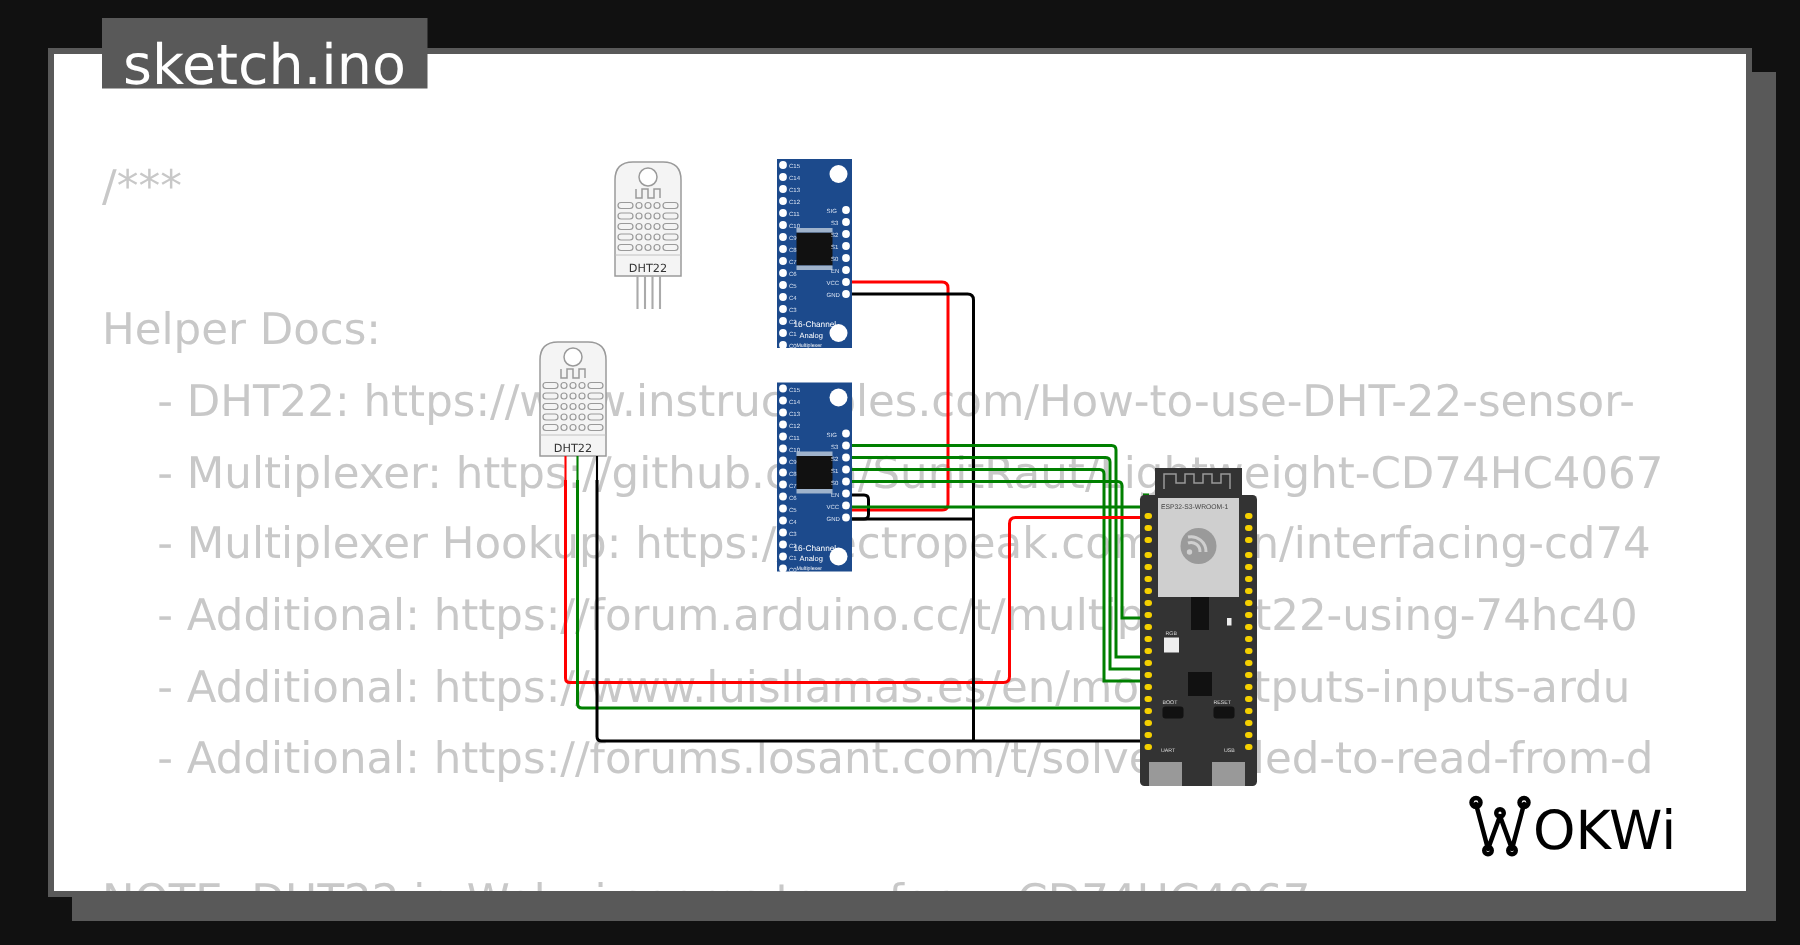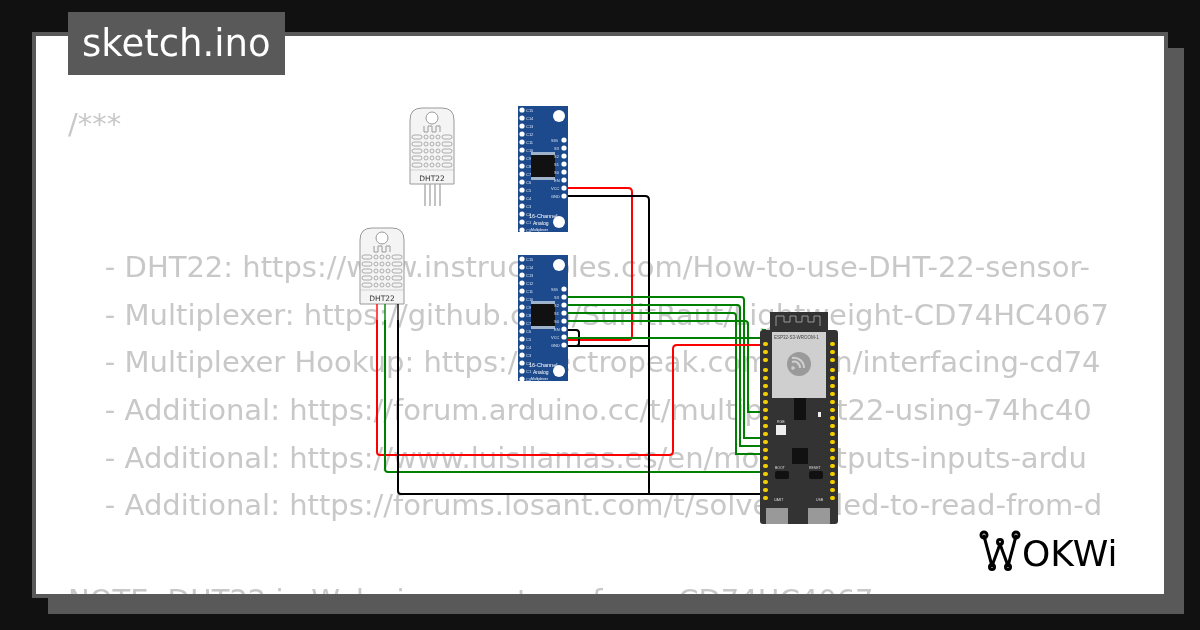--- a/index.html
+++ b/index.html
@@ -2,30 +2,31 @@
 <html><head>
 <meta charset="utf-8">
 <style>
   html,body{margin:0;padding:0;}
   body{width:1200px;height:630px;background:#111111;position:relative;overflow:hidden;font-family:"DejaVu Sans","Liberation Sans",sans-serif;}
   .shadow{position:absolute;left:48px;top:48px;width:1136px;height:566px;background:#595959;}
   .panel{position:absolute;left:32px;top:32px;width:1128px;height:558px;background:#ffffff;border:4px solid #595959;overflow:hidden;}
   .code{position:absolute;left:32px;top:0;width:1069px;height:100%;overflow:hidden;color:#c8c8c8;font-size:29px;white-space:pre;line-height:47.7px;}
   .code .ln{position:absolute;left:0;}
   .diagram{position:absolute;left:0;top:0;}
-  .title-tab{position:absolute;left:68px;top:12px;height:63px;padding:0 14px;background:#595959;color:#ffffff;font-size:37px;line-height:63px;}
+  .title-tab{position:absolute;left:68px;top:12px;height:47px;padding:0 14px;background:#595959;color:#ffffff;font-size:37px;line-height:63px;}
   .logo{position:absolute;left:978px;top:528px;font-family:"DejaVu Sans Mono",monospace;}
 </style>
 </head>
 <body>
 
 <div class="shadow"></div>
 <div class="panel">
   <div class="code">
     <div class="ln" style="top:65px">/***</div>
+    <div class="ln" style="top:160px">Helper Docs:</div>
     <div class="ln" style="top:208px">    - DHT22: https://www.instructables.com/How-to-use-DHT-22-sensor-</div>
     <div class="ln" style="top:256px">    - Multiplexer: https://github.com/SunitRaut/Lightweight-CD74HC4067</div>
     <div class="ln" style="top:303px">    - Multiplexer Hookup: https://electropeak.com/learn/interfacing-cd74</div>
     <div class="ln" style="top:351px">    - Additional: https://forum.arduino.cc/t/multiple-dht22-using-74hc40</div>
     <div class="ln" style="top:399px">    - Additional: https://www.luisllamas.es/en/more-outputs-inputs-ardu</div>
     <div class="ln" style="top:446px">    - Additional: https://forums.losant.com/t/solved-failed-to-read-from-d</div>
     <div class="ln" style="top:541px">NOTE: DHT22 in Wokwi seems to ... for ... CD74HC4067 ...</div>
   </div>
 </div>
 

